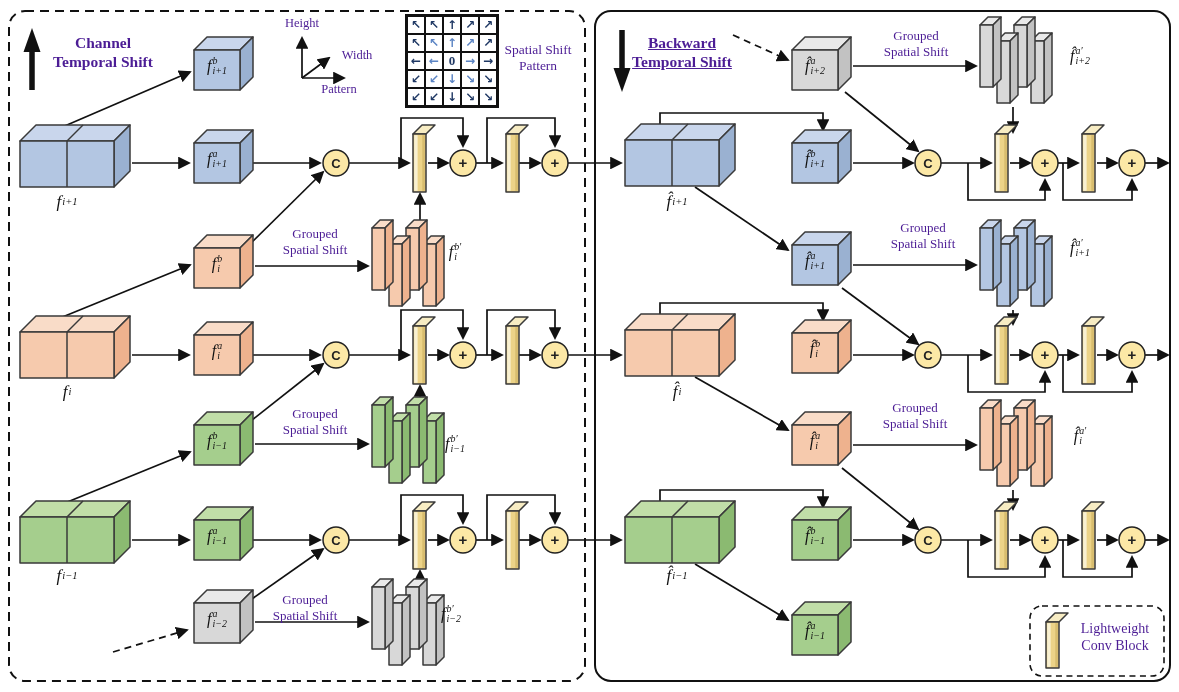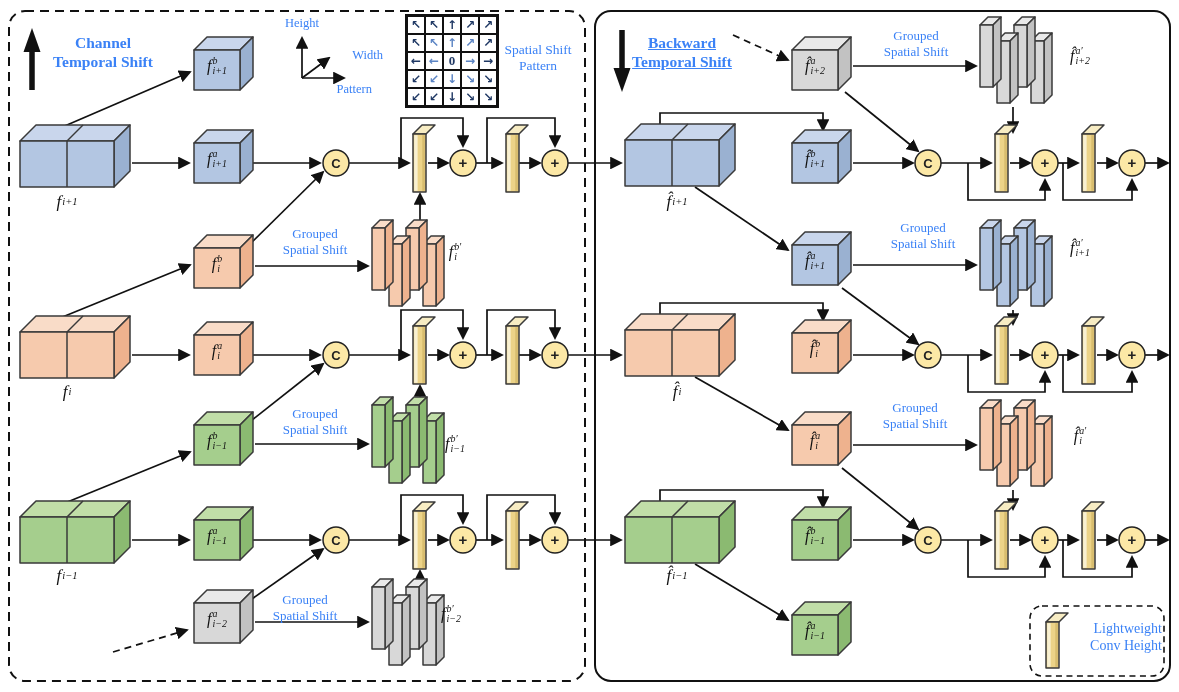--- a/index.html
+++ b/index.html
@@ -3,23 +3,23 @@
 <meta charset="utf-8">
 <style>
   html,body{margin:0;padding:0;background:#fff;}
   #canvas{position:relative;width:1179px;height:692px;background:#fff;overflow:hidden;
           font-family:"Liberation Serif",serif;}
   #art{position:absolute;left:0;top:0;}
   #grid{position:absolute;left:405px;top:14px;border:2px solid #111;display:grid;
         grid-template-columns:repeat(5,18px);grid-auto-rows:18px;background:#fff;}
   .pcell{display:flex;align-items:center;justify-content:center;border:1px solid #111;
          font-family:"DejaVu Sans",sans-serif;font-weight:bold;font-size:12px;}
-  .lbl{position:absolute;text-align:center;color:#3b82f6;white-space:pre-line;line-height:1.22;}
+  .lbl{position:absolute;text-align:center;color:#4c1d95;white-space:pre-line;line-height:1.22;}
   .lbl.bold{font-weight:bold;}
-  .lbl.left{text-align:right;}
+  .lbl.left{text-align:center;}
   .mwrap{position:absolute;display:flex;justify-content:center;align-items:center;color:#111;}
   .math{display:inline-flex;align-items:center;font-style:italic;font-family:"Liberation Serif",serif;}
   .ms{display:inline-flex;flex-direction:column;justify-content:center;margin-left:1px;
       font-size:0.62em;line-height:1.05;}
   .msu,.msl{display:block;}
 </style>
 </head>
 <body>
 
 <div id="canvas">
@@ -395,21 +395,21 @@
 Spatial Shift</div>
       <div class="lbl bold" style="left: 630px; top: 34px; width: 104px; font-size: 15.5px; text-decoration: underline;">Backward
 Temporal Shift</div>
       <div class="lbl" style="left: 873px; top: 28px; width: 86px; font-size: 13px;">Grouped
 Spatial Shift</div>
       <div class="lbl" style="left: 880px; top: 220px; width: 86px; font-size: 13px;">Grouped
 Spatial Shift</div>
       <div class="lbl" style="left: 872px; top: 400px; width: 86px; font-size: 13px;">Grouped
 Spatial Shift</div>
       <div class="lbl left" style="left: 1068px; top: 620px; width: 94px; font-size: 14px;">Lightweight
-Conv Height</div>
+Conv Block</div>
       <div class="mwrap" style="left: 194px; top: 56px; width: 46px; font-size: 16px;">
         <span class="math">
           <span class="mb">f</span>
           <span class="ms">
             <span class="msu">b</span>
             <span class="msl">i+1</span>
           </span>
         </span>
       </div>
       <div class="mwrap" style="left: 194px; top: 149px; width: 46px; font-size: 16px;">

